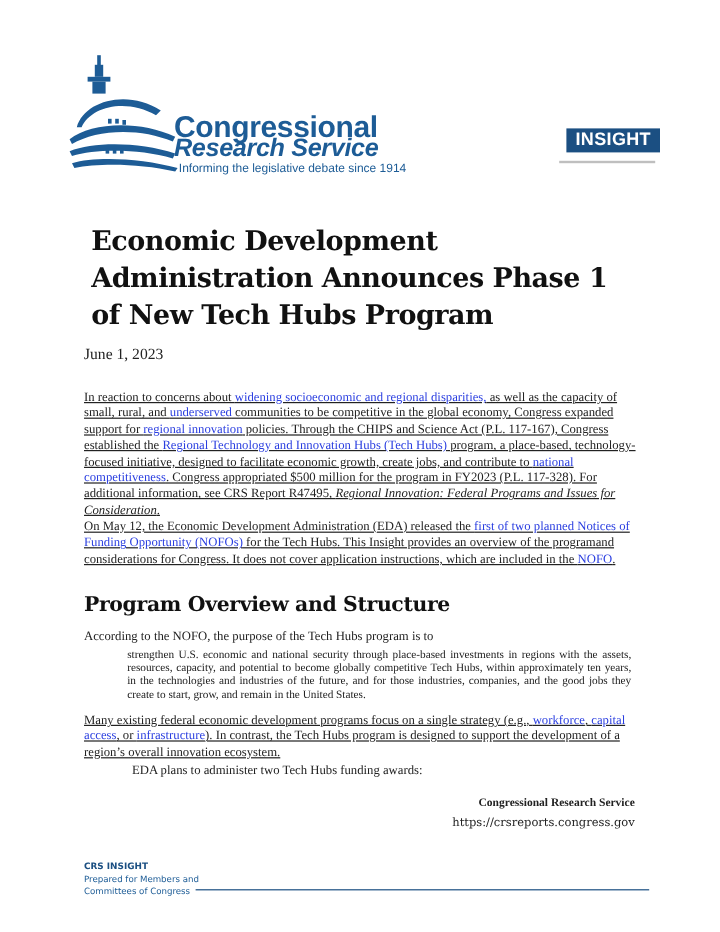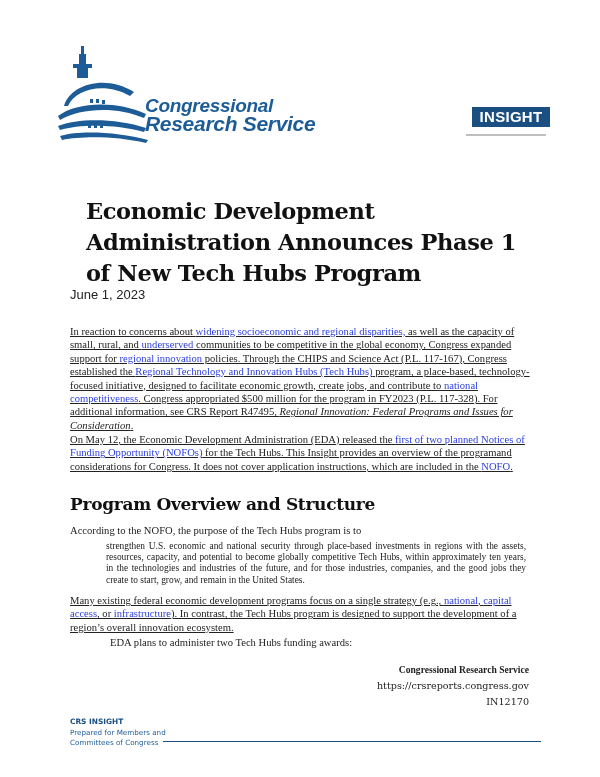--- a/index.html
+++ b/index.html
@@ -1,25 +1,25 @@
 <!DOCTYPE html>
 <html><head>
 <meta charset="utf-8">
 <style>
   html, body { margin:0; padding:0; background:#fff; }
   body { width:600px; height:777px; position:relative; overflow:hidden; font-family:"Liberation Serif", "DejaVu Serif", serif; color:#1a1a1a; }
   .logo { position:absolute; left:56px; top:44px; width:250px; height:100px; }
   .logo svg { position:absolute; left:0; top:0; }
-  .logo-name1 { position:absolute; left:89px; top:52px; font-family:"Liberation Sans", sans-serif; font-weight:bold; font-style:italic; font-size:19px; color:#1d5c96; letter-spacing:-0.3px; line-height:20px; }
+  .logo-name1 { position:absolute; left:89px; top:52px; font-family:"Liberation Sans", sans-serif; font-weight:bold; font-size:25px; color:#1d5c96; letter-spacing:-0.3px; line-height:20px; }
   .logo-name2 { position:absolute; left:89px; top:70px; font-family:"Liberation Sans", sans-serif; font-weight:bold; font-style:italic; font-size:21px; color:#1d5c96; letter-spacing:-0.3px; line-height:20px; white-space:nowrap; }
   .logo-tag { position:absolute; left:93px; top:91px; font-family:"Liberation Sans", sans-serif; font-size:10px; color:#1d5c96; white-space:nowrap; }
   .insight-badge { position:absolute; left:472px; top:107px; width:78px; height:20px; background:#1b4f82; color:#fff; font-family:"Liberation Sans", sans-serif; font-weight:bold; font-size:15px; text-align:center; line-height:20px; letter-spacing:0.3px; }
   .insight-rule { position:absolute; left:466px; top:134px; width:80px; height:2px; background:#bfbfbf; }
-  h1 { position:absolute; left:70px; top:180px; width:440px; margin:16px; font-family:"DejaVu Serif", serif; font-weight:bold; font-size:22.5px; line-height:31px; letter-spacing:-0.4px; color:#111; }
-  .date { position:absolute; left:70px; top:287px; font-family:Liberation Sans, sans-serif; font-size:13px; color:#222; }
+  h1 { position:absolute; left:70px; top:180px; width:440px; margin:6px; font-family:"DejaVu Serif", serif; font-weight:bold; font-size:22.5px; line-height:31px; letter-spacing:-0.4px; color:#111; }
+  .date { position:absolute; left:70px; top:287px; font-family:Liberation Serif, serif; font-size:13px; color:#222; }
   .body { position:absolute; left:70px; width:462px; font-size:10.6px; line-height:13.4px; color:#222; }
   .body p { margin:0;text-decoration:underline; }
   a.lnk { color:#2a3ee0; text-decoration:none; }
   .p1 { top:325px; }
   .p2 { top:433px; }
   h2 { position:absolute; left:70px; top:494px; margin:0; font-family:"DejaVu Serif", serif; font-weight:bold; font-size:17px; color:#111; letter-spacing:-0.3px; }
   .p3 { top:524px; }
   .quote { position:absolute; left:106px; top:541px; width:420px; font-size:9.4px; line-height:11.2px; text-align:justify; color:#222; }
   .p4 { top:594px; }
   .p5 { top:636px;margin-left:40px; }
@@ -46,20 +46,21 @@
       <rect x="34" y="55" width="3" height="4"></rect>
       <rect x="40" y="55" width="3" height="4"></rect>
       <rect x="46" y="56" width="3" height="4"></rect>
       <rect x="32" y="80" width="3" height="4"></rect>
       <rect x="38" y="80" width="3" height="4"></rect>
       <rect x="44" y="80" width="3" height="4"></rect>
     </g>
   </svg>
   <div class="logo-name1">Congressional</div>
   <div class="logo-name2">Research Service</div>
+  <div class="logo-tag">Informing the legislative debate since 1914</div>
 </div>
 
 <div class="insight-badge">INSIGHT</div>
 <div class="insight-rule"></div>
 
 <h1>Economic Development Administration Announces Phase 1 of New Tech Hubs Program</h1>
 <div class="date">June 1, 2023</div>
 
 <div class="body p1">
   <p><span>In reaction to concerns about </span><a class="lnk">widening socioeconomic and regional disparities,</a><span> as well as the capacity of small, rural, and </span><a class="lnk">underserved</a><span> communities to be competitive in the global economy, Congress expanded support for </span><a class="lnk">regional innovation</a><span> policies. Through the CHIPS and Science Act (P.L. 117-167), Congress established the </span><a class="lnk">Regional Technology and Innovation Hubs (Tech Hubs)</a><span> program, a place-based, technology-focused initiative, designed to facilitate economic growth, create jobs, and contribute to </span><a class="lnk">national competitiveness</a><span>. Congress appropriated $500 million for the program in FY2023 (P.L. 117-328). For additional information, see CRS Report R47495, </span><i>Regional Innovation: Federal Programs and Issues for Consideration</i><span>.</span></p>
@@ -69,29 +70,28 @@
   <p><span>On May 12, the Economic Development Administration (EDA) released the </span><a class="lnk">first of two planned Notices of Funding Opportunity (NOFOs)</a><span> for the Tech Hubs. This Insight provides an overview of the programand considerations for Congress. It does not cover application instructions, which are included in the </span><a class="lnk">NOFO</a><span>.</span></p>
 </div>
 
 <h2>Program Overview and Structure</h2>
 
 <div class="body p3">According to the NOFO, the purpose of the Tech Hubs program is to</div>
 
 <div class="quote">strengthen U.S. economic and national security through place-based investments in regions with the assets, resources, capacity, and potential to become globally competitive Tech Hubs, within approximately ten years, in the technologies and industries of the future, and for those industries, companies, and the good jobs they create to start, grow, and remain in the United States.</div>
 
 <div class="body p4">
-  <p><span>Many existing federal economic development programs focus on a single strategy (e.g., </span><a class="lnk">national</a><span>, </span><a class="lnk">capital access</a><span>, or </span><a class="lnk">infrastructure</a><span>). In contrast, the Tech Hubs program is designed to support the development of a region’s overall innovation ecosystem.</span></p>
+  <p><span>Many existing federal economic development programs focus on a single strategy (e.g., </span><a class="lnk">workforce</a><span>, </span><a class="lnk">capital access</a><span>, or </span><a class="lnk">infrastructure</a><span>). In contrast, the Tech Hubs program is designed to support the development of a region’s overall innovation ecosystem.</span></p>
 </div>
 
 <div class="body p5">EDA plans to administer two Tech Hubs funding awards:</div>
 
 <div class="footer-right">
   <div class="org">Congressional Research Service</div>
   <div>https://crsreports.congress.gov</div>
-  <div>IN12170</div>
 </div>
 
 <div class="crs-left">
   <div class="t">CRS INSIGHT</div>
   <div>Prepared for Members and</div>
   <div>Committees of Congress</div>
 </div>
 <div class="foot-rule"></div>
 
 </body></html>

